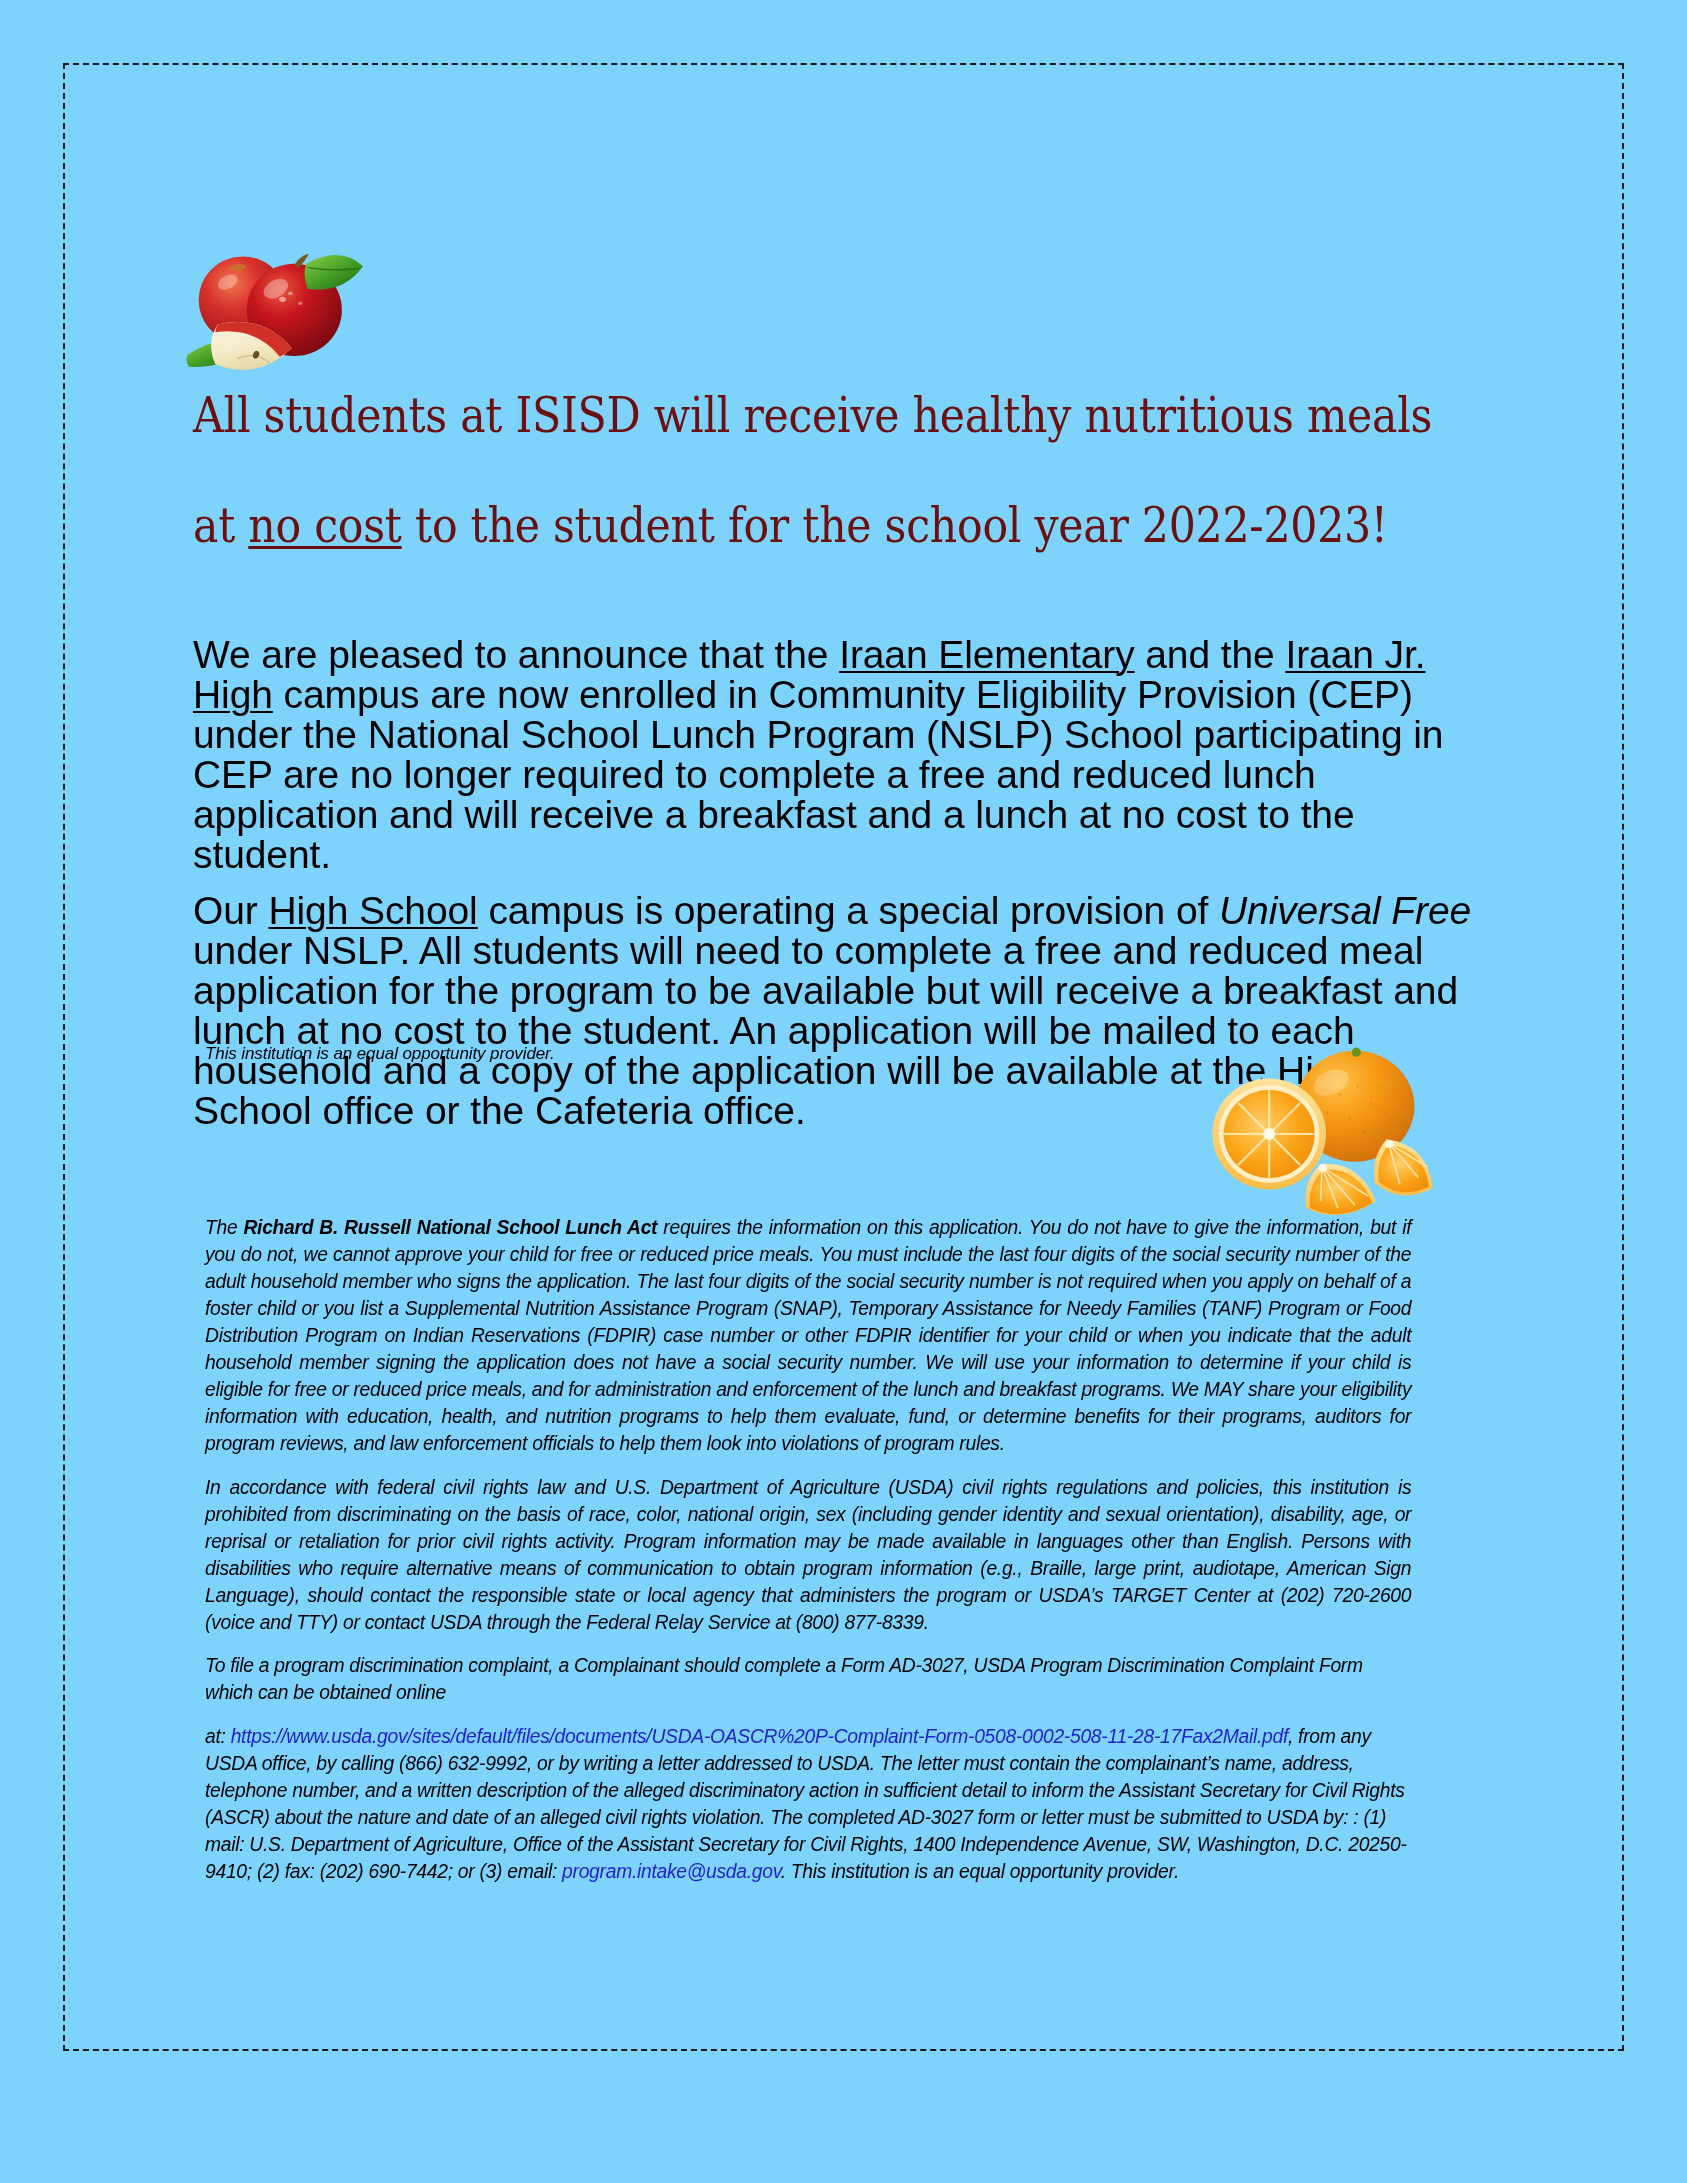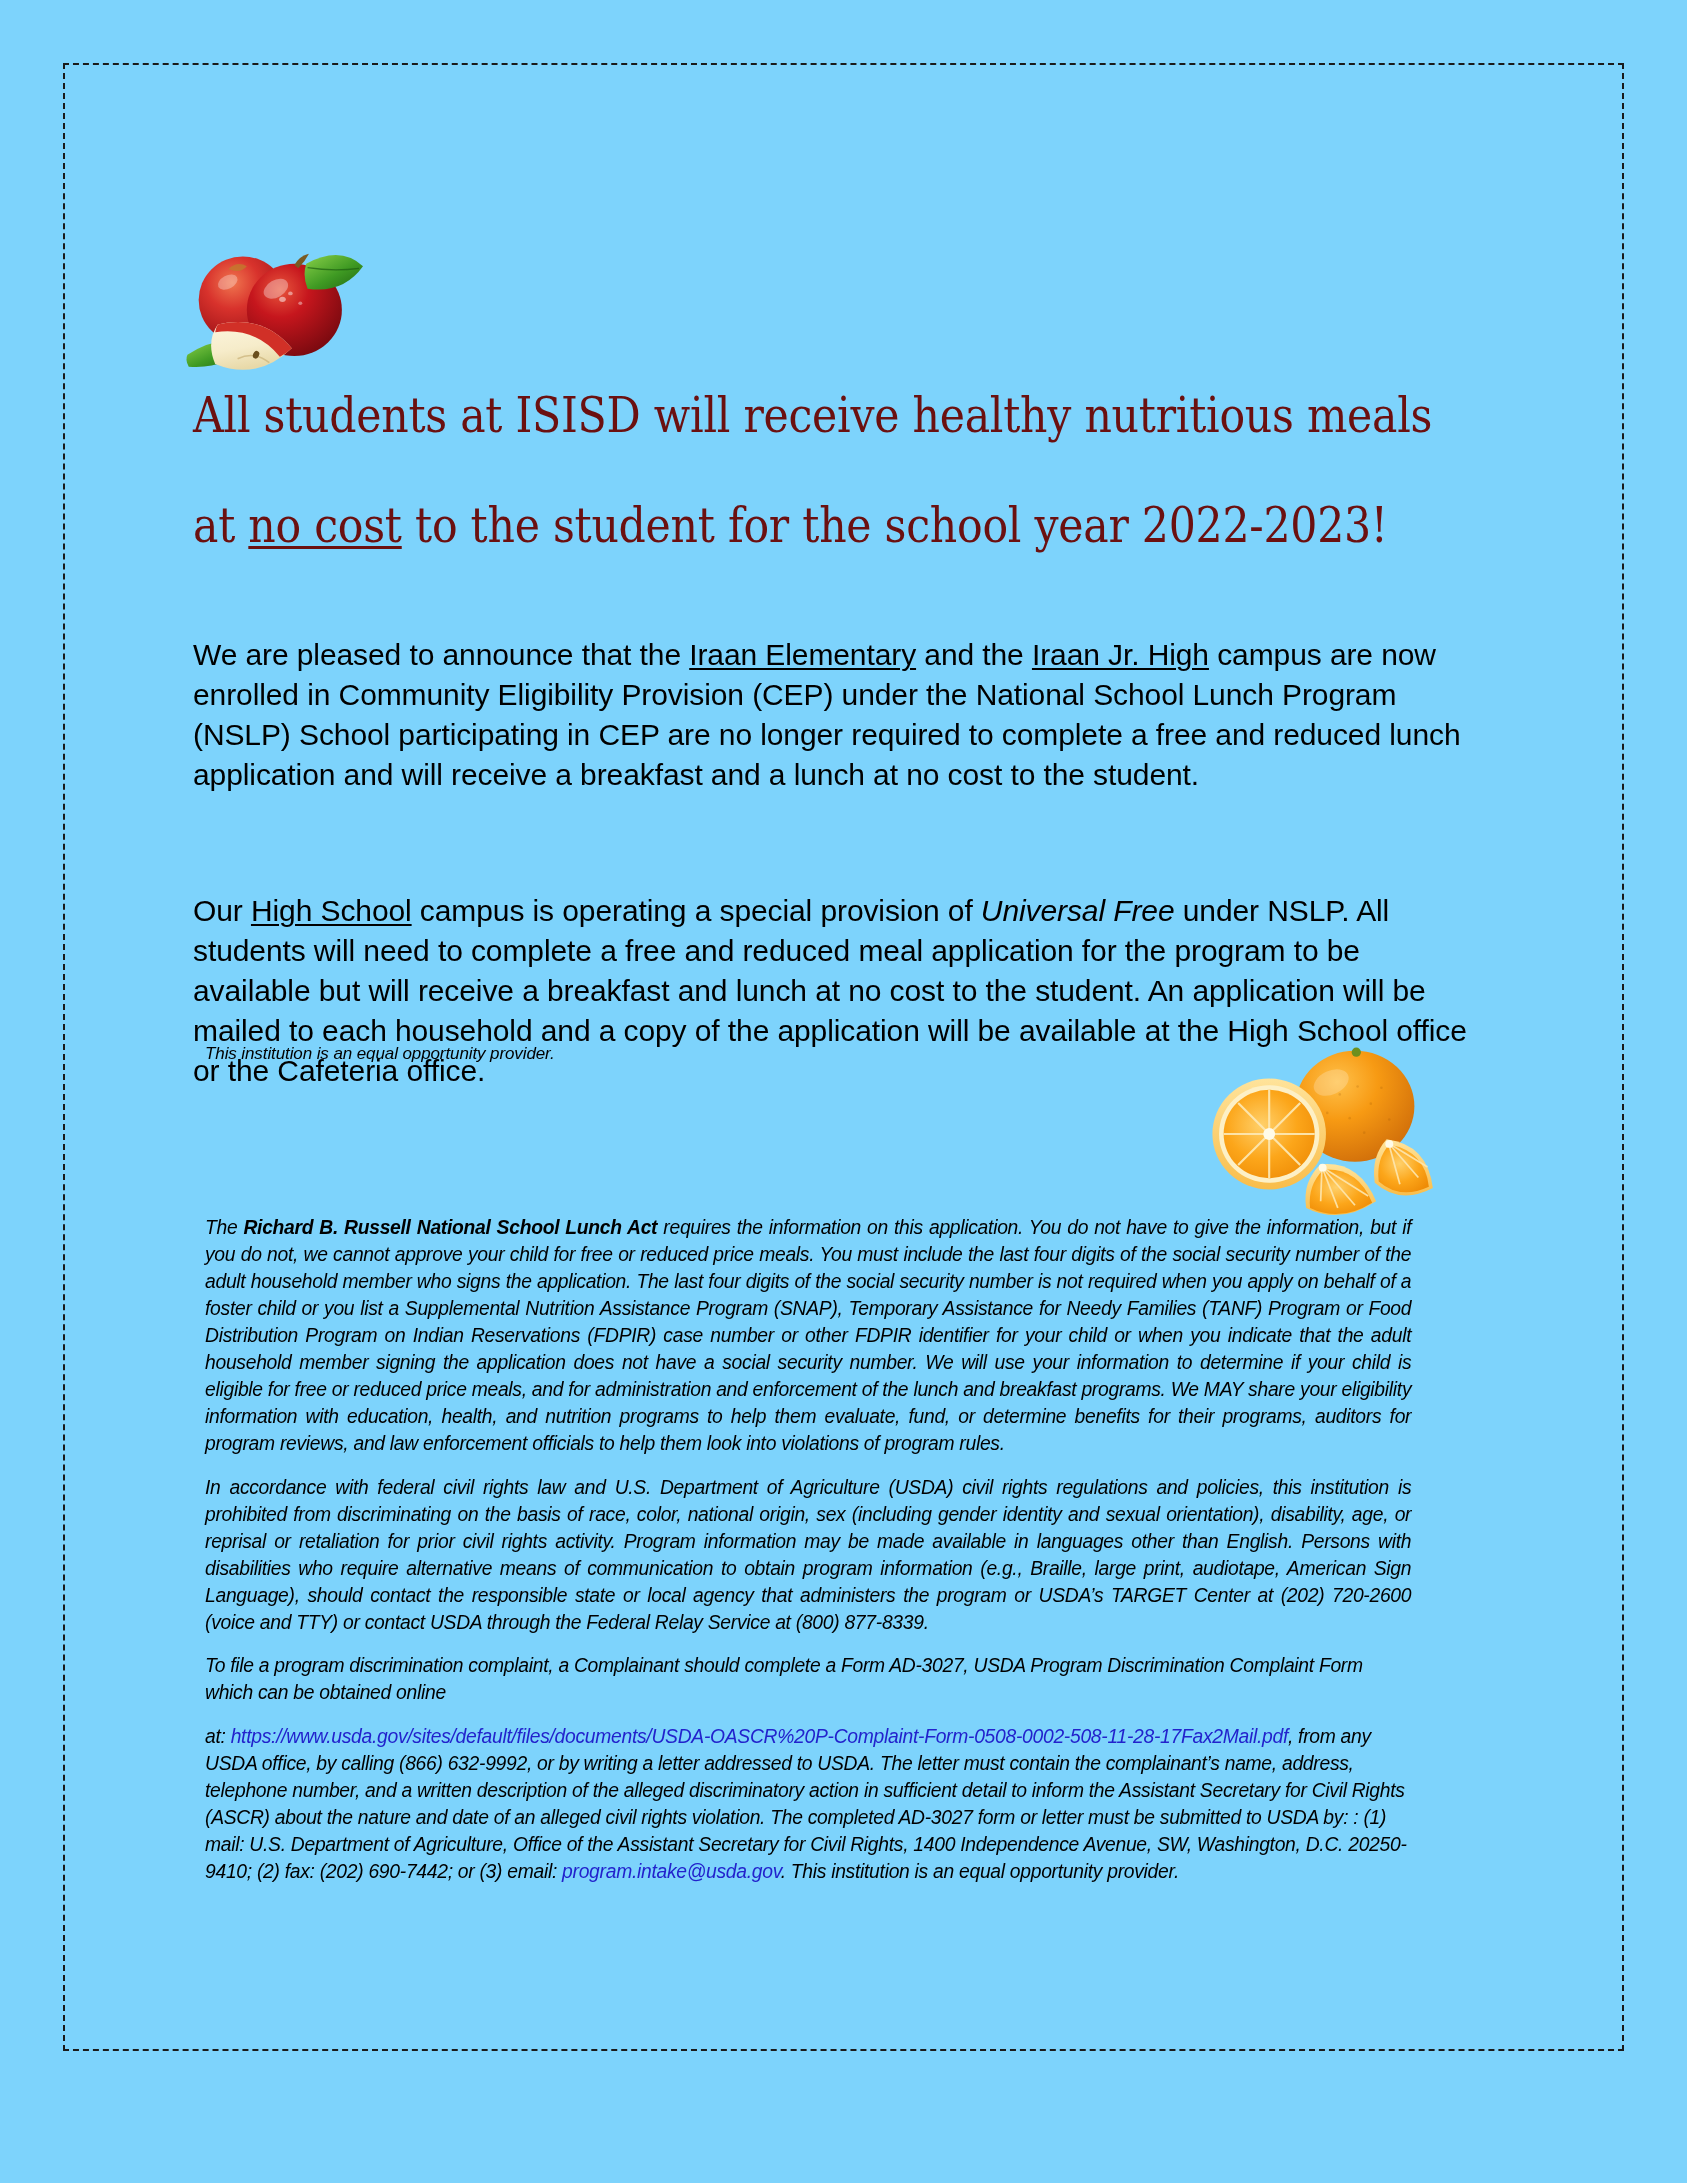--- a/index.html
+++ b/index.html
@@ -77,21 +77,21 @@
     text-decoration-thickness: 2.6px;
   }
 
   
   .body-para {
     position: absolute;
     left: 193px;
     width: 1290px;
     color: #000000;
     font-family: "Liberation Sans", sans-serif;
-    font-size: 30px;
+    font-size: 39px;
     line-height: 40px;
     letter-spacing: -0.1px;
   }
   #para1 { top: 635px; }
   #para2 { top: 853px; margin-top: 38px; }
 
   .body-para u {
     text-decoration: underline;
     text-underline-offset: 2.6px;
     text-decoration-thickness: 2px;

